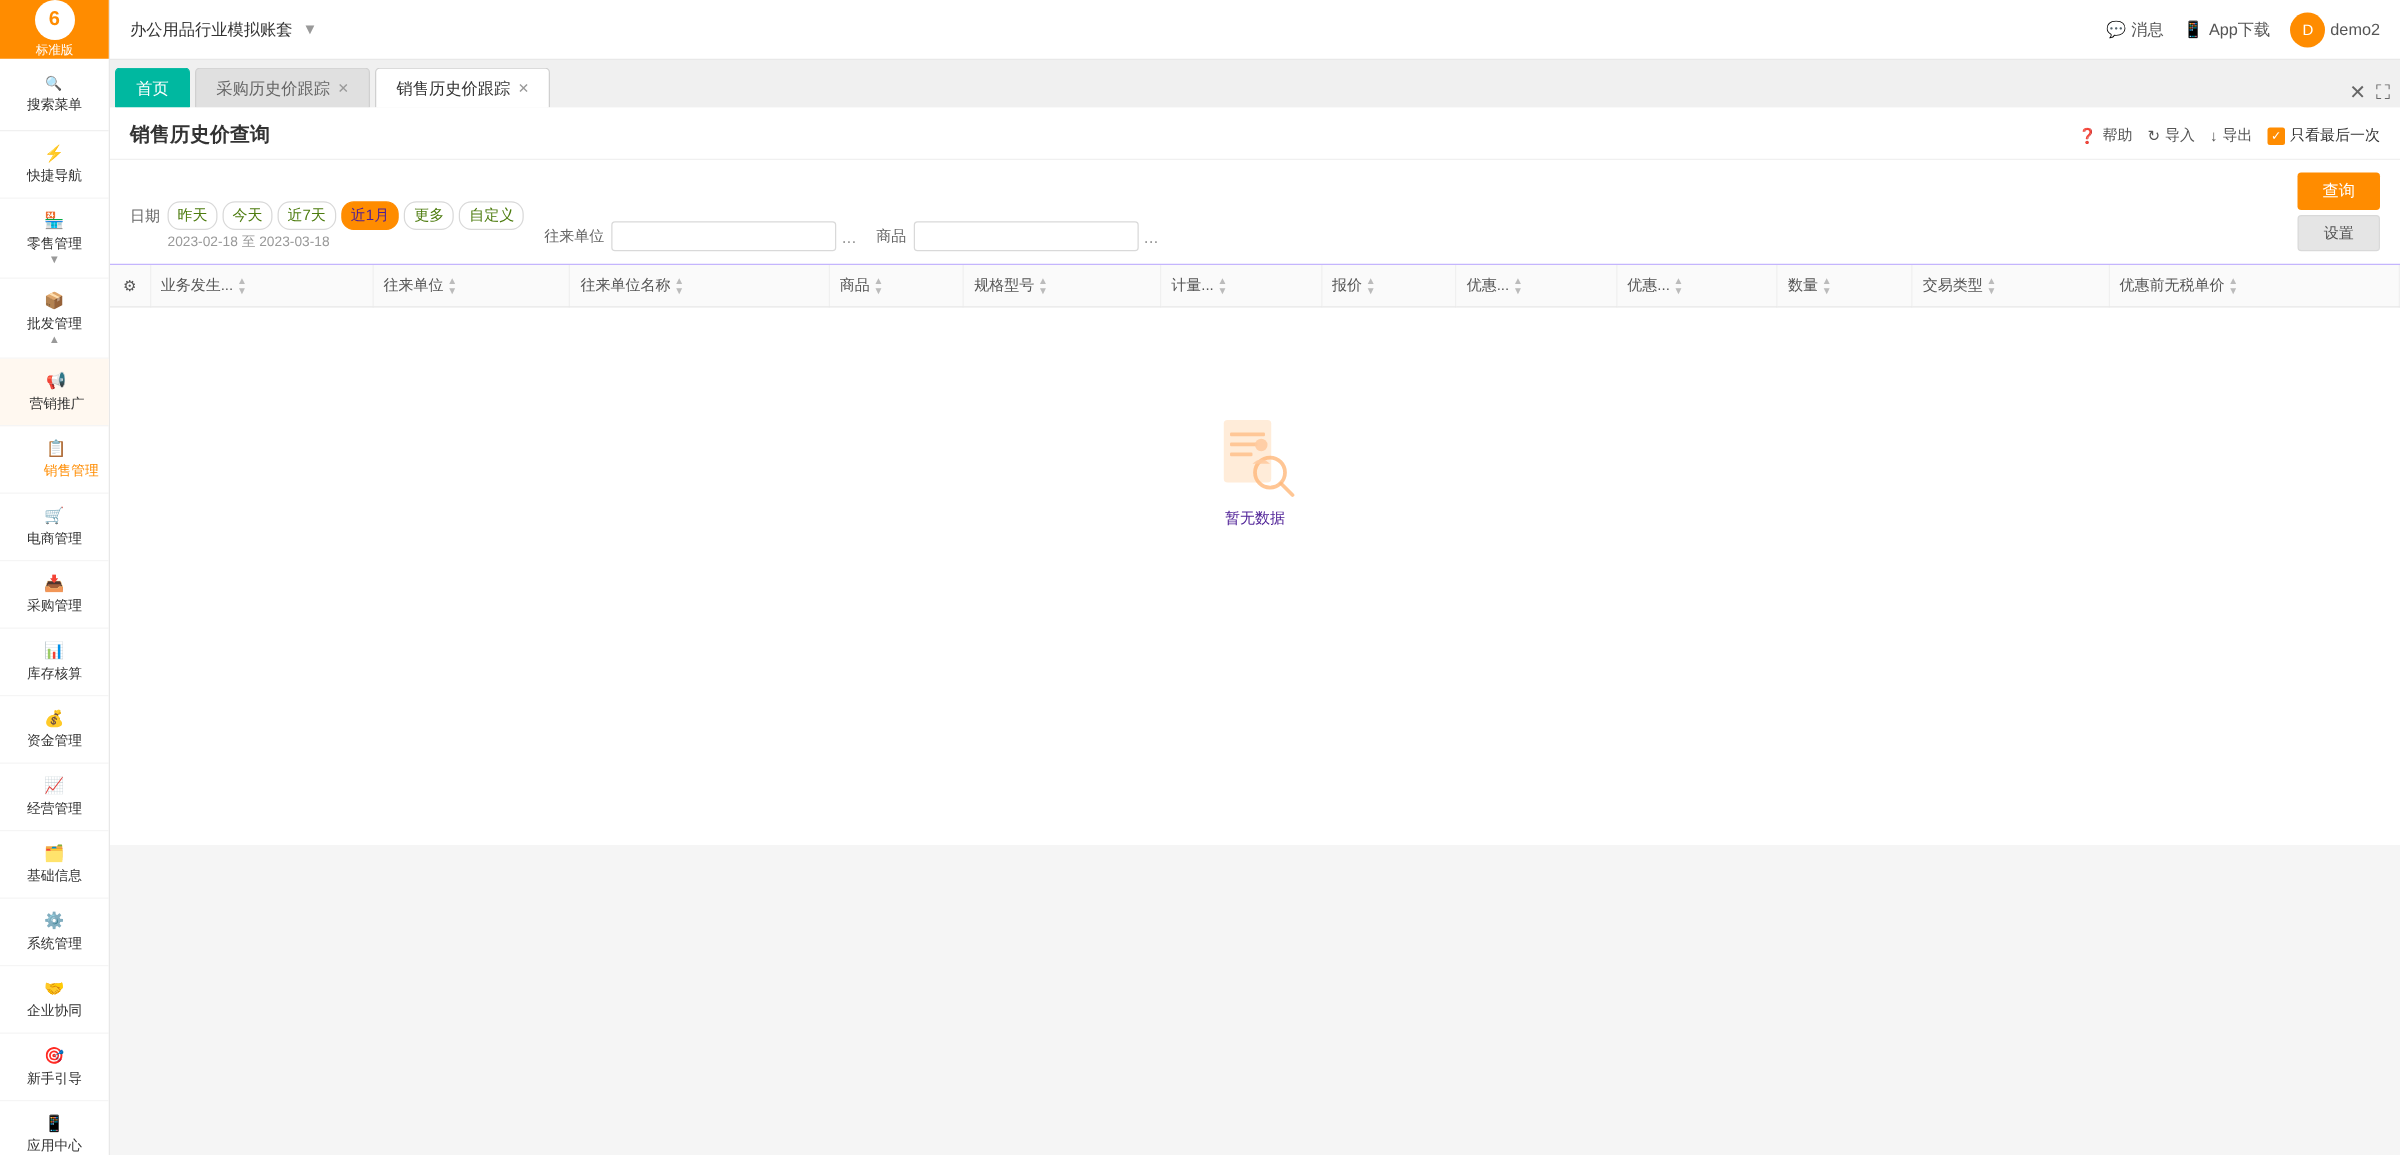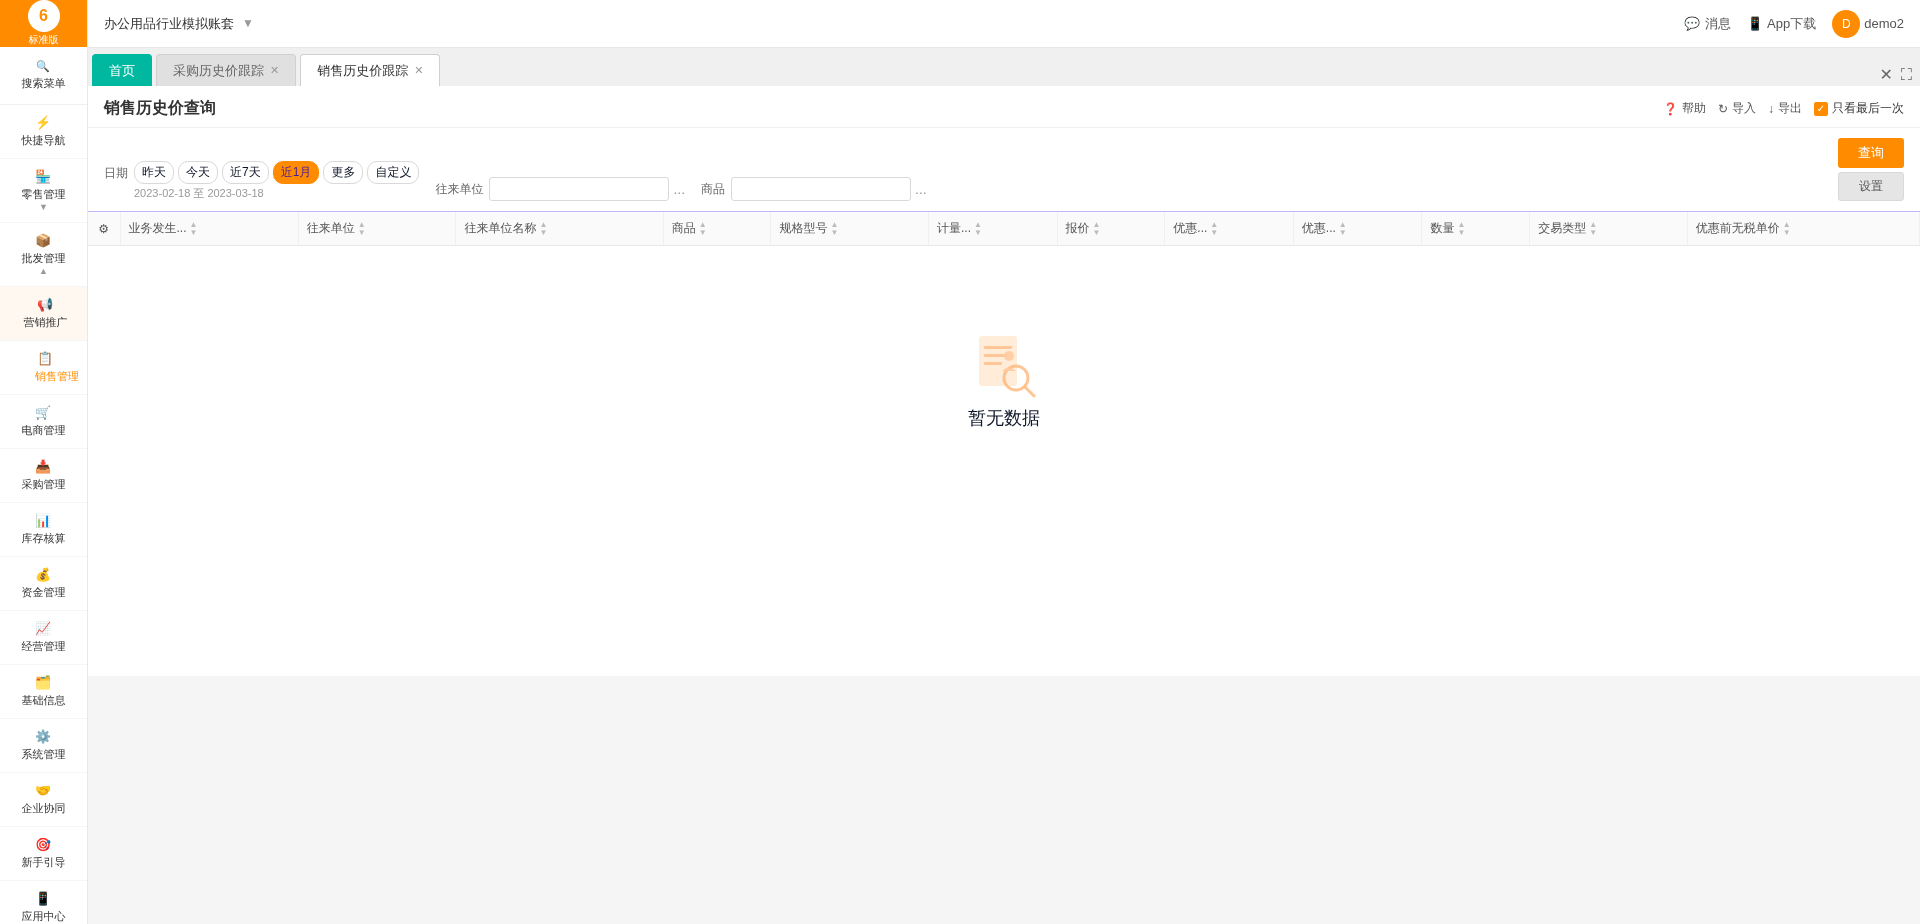--- a/index.html
+++ b/index.html
@@ -53,21 +53,21 @@
     .page-action-item { display: flex; align-items: center; gap: 4px; cursor: pointer; color: #555; font-size: 12px; }
     .checkbox-label { display: flex; align-items: center; gap: 4px; cursor: pointer; font-size: 12px; }
     .checkbox-checked { width: 14px; height: 14px; background: #ff8c00; border-radius: 2px; display: flex; align-items: center; justify-content: center; color: #fff; font-size: 10px; }
 
     
     .filter-bar { padding: 10px 16px; display: flex; align-items: flex-end; gap: 16px; border-bottom: 1px solid #c4b5fd; flex-shrink: 0; flex-wrap: wrap; }
     .filter-group { display: flex; align-items: flex-start; gap: 6px; }
     .filter-label { font-size: 12px; color: #666; padding-top: 4px; white-space: nowrap; }
     .filter-dates { display: flex; flex-direction: column; gap: 2px; }
     .date-presets { display: flex; align-items: center; gap: 4px; }
-    .date-preset-btn { padding: 2px 7px; border-radius: 10px; border: 1px solid #d9d9d9; background: #fff; cursor: pointer; font-size: 12px; color: #0f172a; }
+    .date-preset-btn { padding: 2px 7px; border-radius: 10px; border: 1px solid #d9d9d9; background: #fff; cursor: pointer; font-size: 12px; color: #4d7c0f; }
     .date-preset-btn.active { background: #ff8c00; color: #4c1d95; border-color: #ff8c00; }
     .date-range { font-size: 11px; color: #999; }
 
     .filter-input-group { display: flex; align-items: center; gap: 4px; }
     .filter-input { border: 1px solid #d9d9d9; border-radius: 3px; padding: 4px 8px; font-size: 12px; width: 180px; outline: none; }
     .filter-dots { color: #999; cursor: pointer; font-size: 14px; }
 
     .query-btn { background: #ff8c00; color: #fff; border: none; border-radius: 3px; padding: 6px 20px; cursor: pointer; font-size: 13px; }
     .setting-btn { background: #e5e5e5; color: #555; border: 1px solid #d9d9d9; border-radius: 3px; padding: 5px 16px; cursor: pointer; font-size: 12px; }
 
@@ -77,21 +77,21 @@
     .table-area { flex: 1; overflow: auto; }
     table { width: 100%; border-collapse: collapse; font-size: 12px; }
     thead tr { background: #fafafa; }
     th { padding: 8px 8px; text-align: center; border-bottom: 1px solid #e8e8e8; border-right: 1px solid #f0f0f0; color: #555; font-weight: normal; white-space: nowrap; cursor: pointer; user-select: none; }
     .th-inner { display: flex; align-items: center; gap: 3px; }
     .sort-arrows { display: flex; flex-direction: column; gap: 0; font-size: 8px; color: #bbb; line-height: 1; }
     .gear-col { width: 32px; text-align: center; }
 
     
     .empty-state { display: flex; flex-direction: column; align-items: center; justify-content: center; flex: 1; padding: 80px 0; }
-    .empty-text { color: #0f172a; font-size: 18px; }
+    .empty-text { color: #4c1d95; font-size: 12px; }
 
     
     .empty-illustration { width: 80px; height: 80px; }
   </style>
 </head>
 <body>
 
 <div class="sidebar">
   <div class="sidebar-logo">
     <div class="sidebar-logo-icon">

